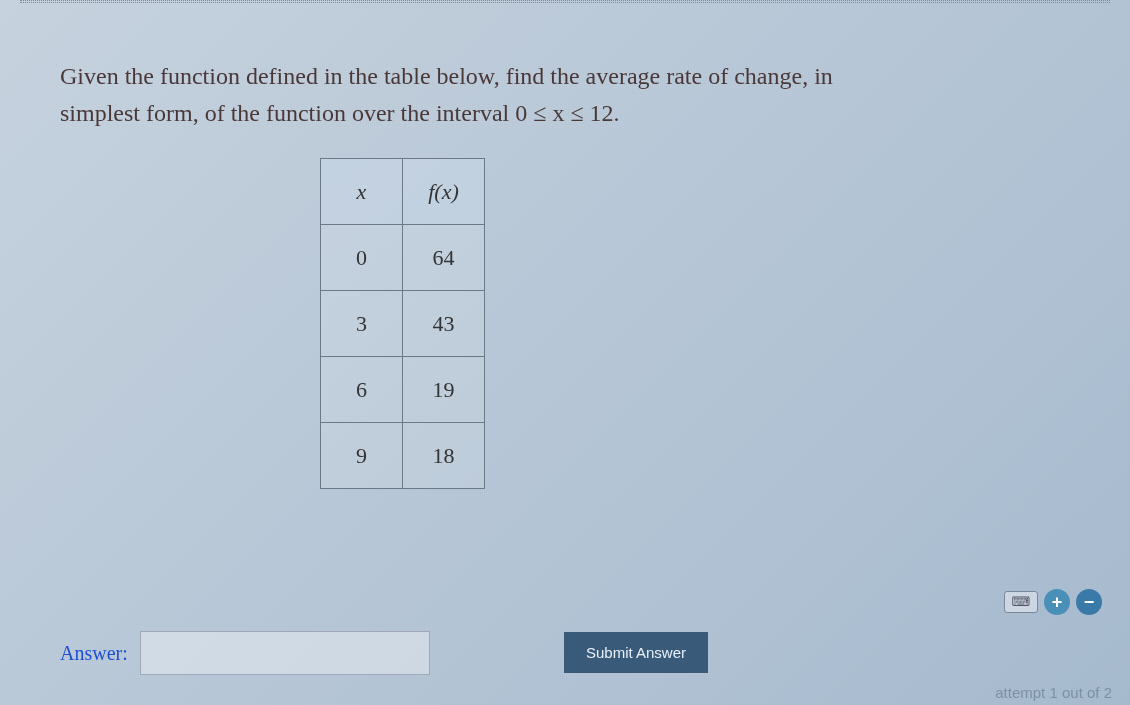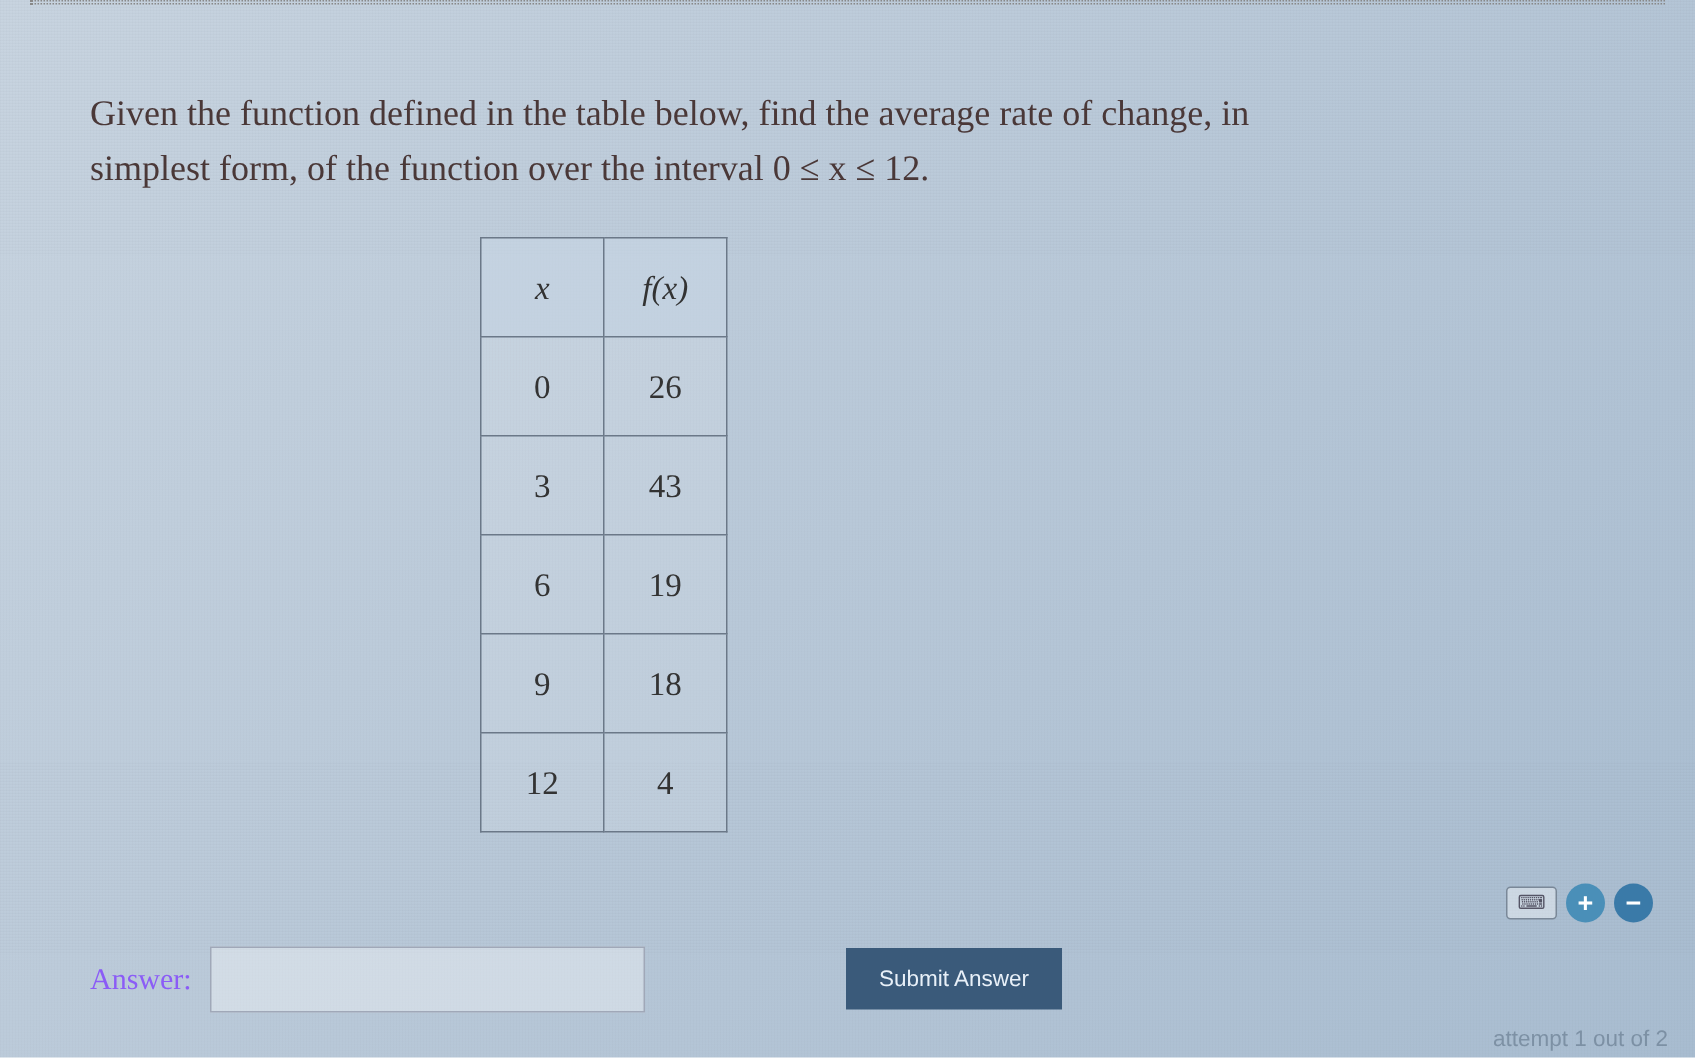--- a/index.html
+++ b/index.html
@@ -63,21 +63,21 @@
     .answer-row {
       position: absolute;
       bottom: 30px;
       left: 60px;
       display: flex;
       align-items: center;
       gap: 12px;
     }
     .answer-label {
       font-size: 20px;
-      color: #8b5cf6;
+      color: #1d4ed8;
     }
     .answer-input {
       width: 290px;
       height: 44px;
       border: 1px solid #a0a8b8;
       background: rgba(255,255,255,0.35);
       font-size: 18px;
       padding: 0 10px;
     }
     .submit-btn {
@@ -150,37 +150,33 @@
 <table class="data-table">
   <thead>
     <tr>
       <th><span class="math-header">x</span></th>
       <th><span class="math-header"><span style="font-style:italic">f</span>(<span style="font-style:italic">x</span>)</span></th>
     </tr>
   </thead>
   <tbody>
     <tr>
       <td>0</td>
-      <td>26</td>
+      <td>64</td>
     </tr>
     <tr>
       <td>3</td>
       <td>43</td>
     </tr>
     <tr>
       <td>6</td>
       <td>19</td>
     </tr>
     <tr>
       <td>9</td>
       <td>18</td>
-    </tr>
-    <tr>
-      <td>12</td>
-      <td>4</td>
     </tr>
   </tbody>
 </table>
 
 <div class="answer-row">
   <span class="answer-label">Answer:</span>
   <input class="answer-input" type="text" style="">
 </div>
 
 <button class="submit-btn">Submit Answer</button>

